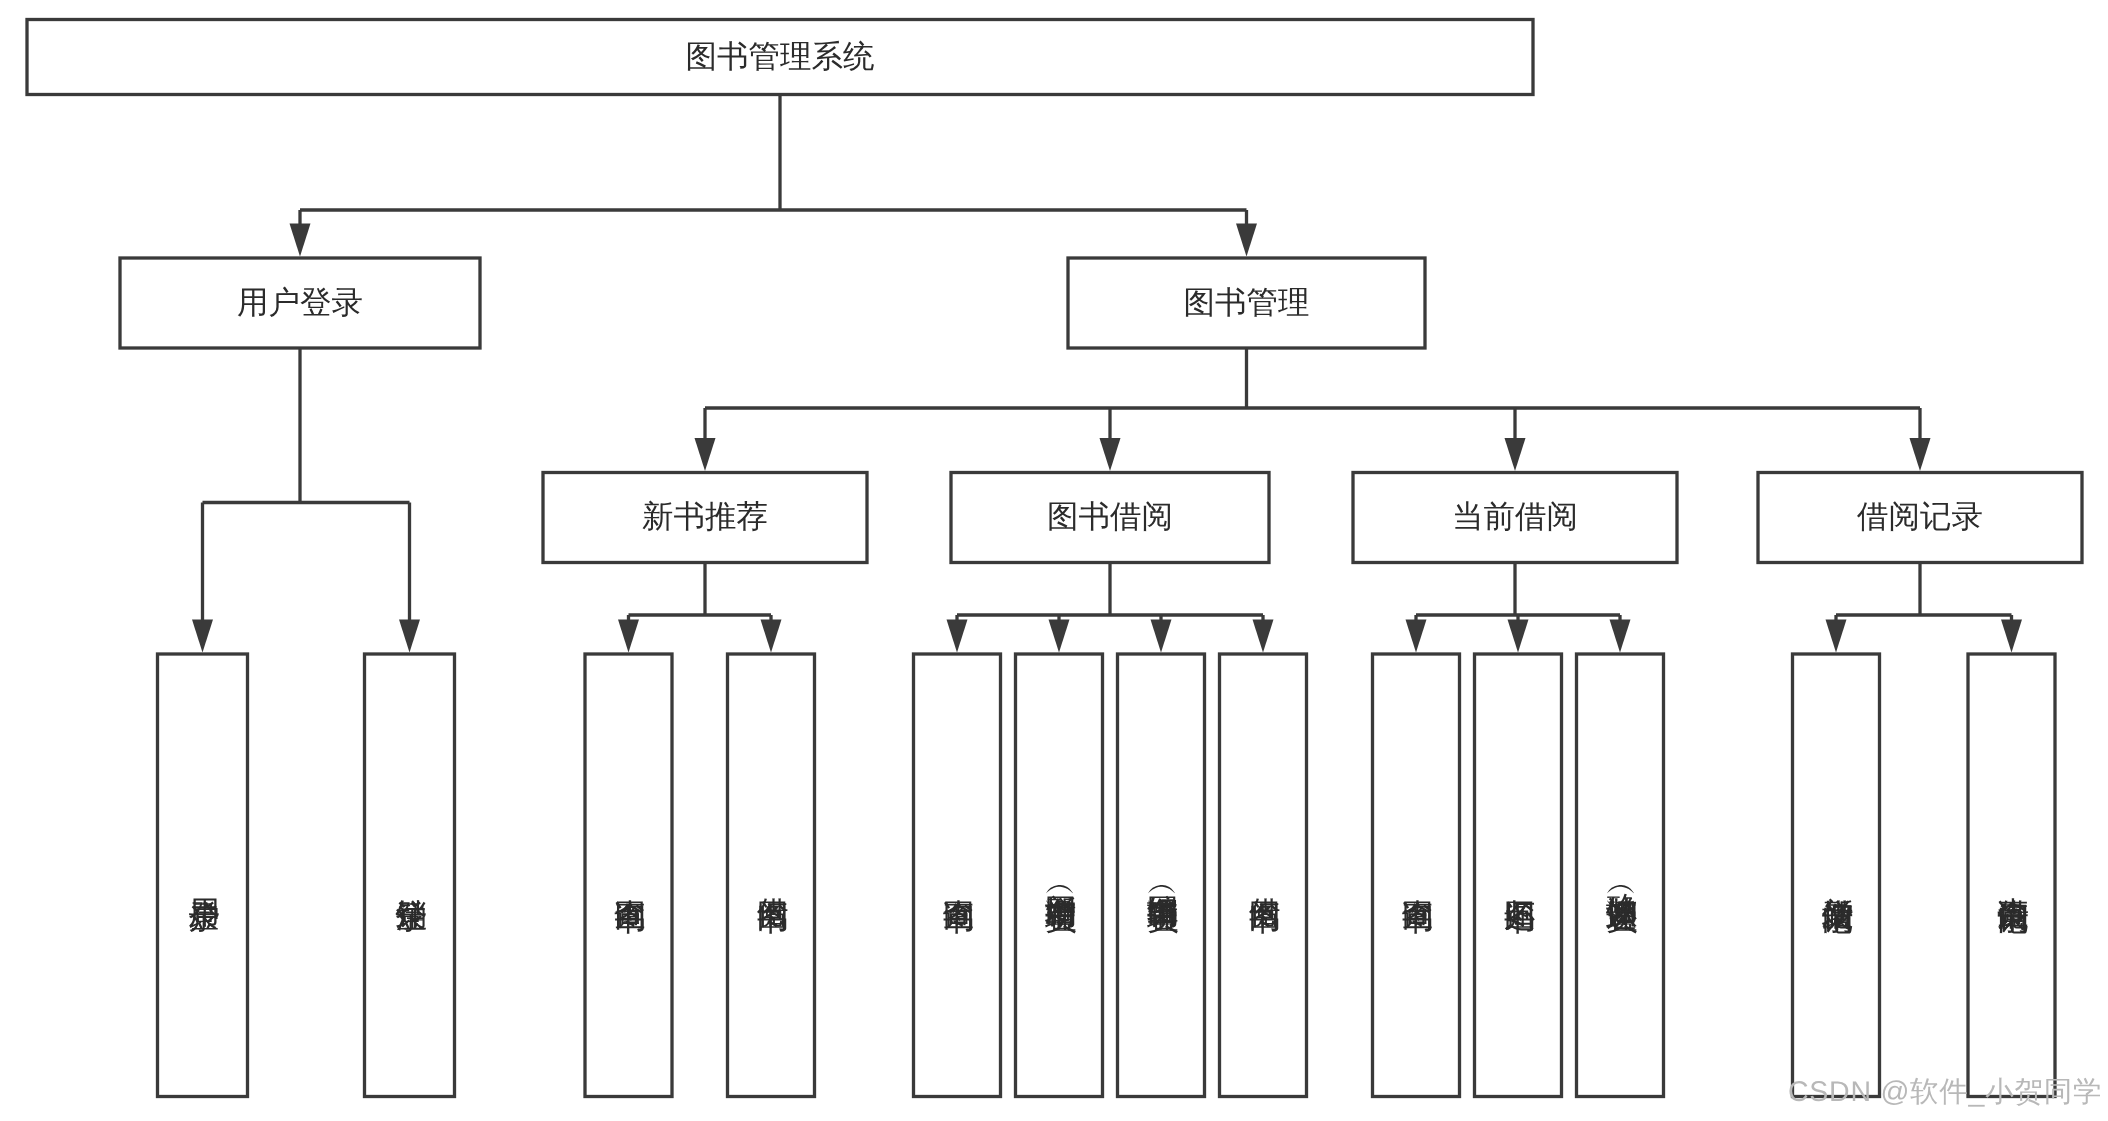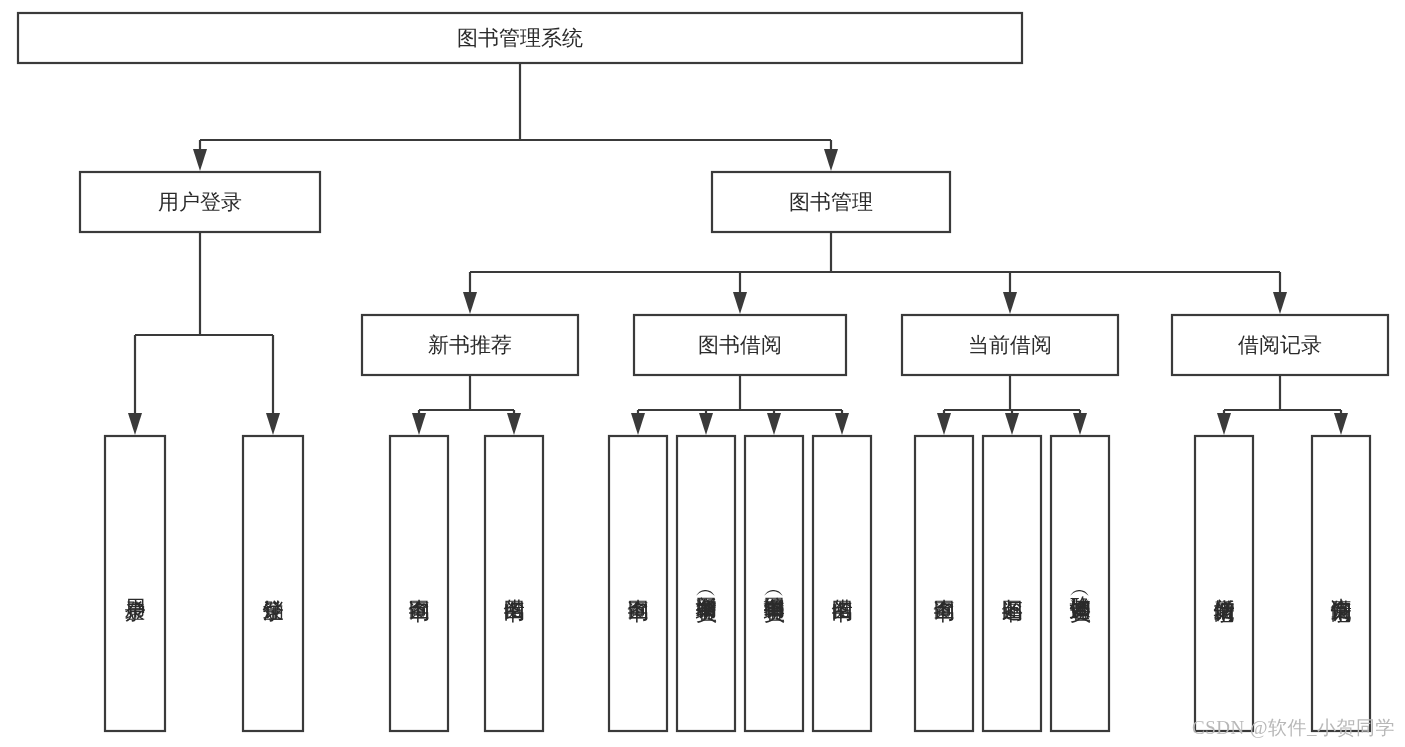--- a/index.html
+++ b/index.html
@@ -59,21 +59,21 @@
     display: flex;
     align-items: center;
     justify-content: center;
     text-align: center;
     white-space: nowrap;
     pointer-events: none;
     user-select: none;
   }
   .watermark {
     position: absolute;
-    font-family: Liberation Serif, serif;
+    font-family: Liberation Sans, sans-serif;
     font-size: 19px;
     color: #b8b8b8;
     white-space: nowrap;
     letter-spacing: 0.5px;
   }
 </style>
 </head>
 <body>
 
 <div id="diagram-root">

